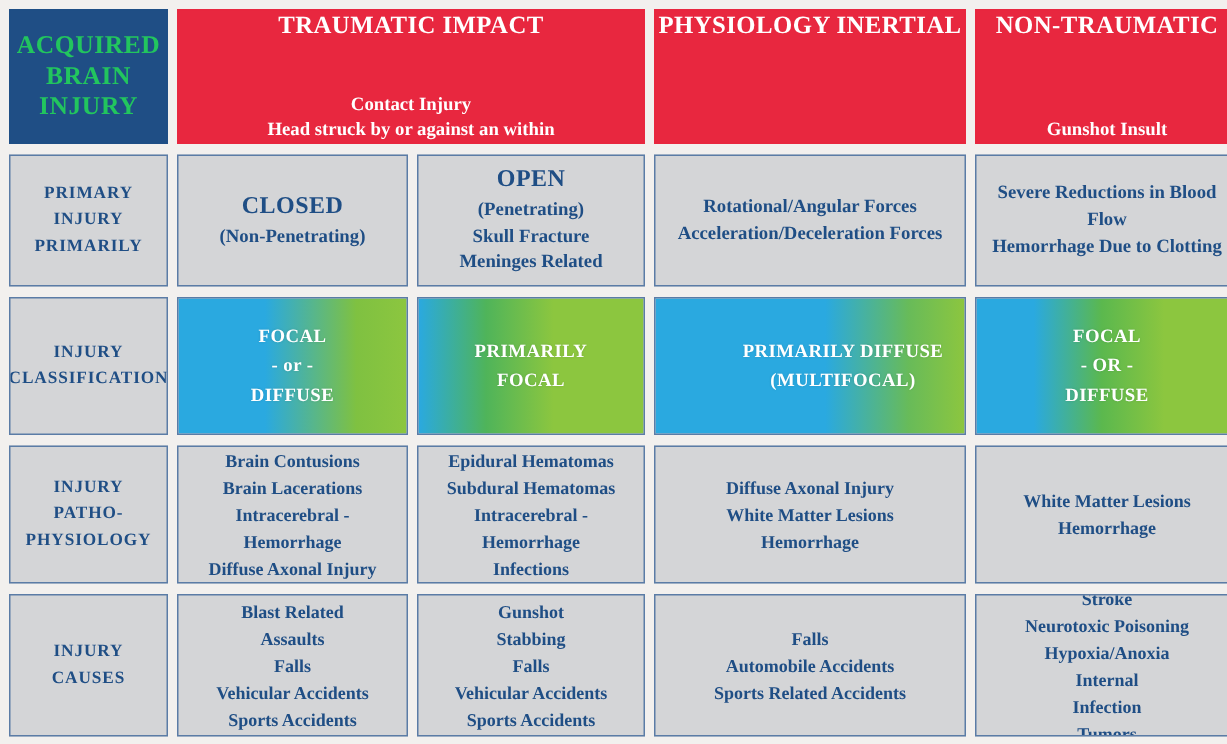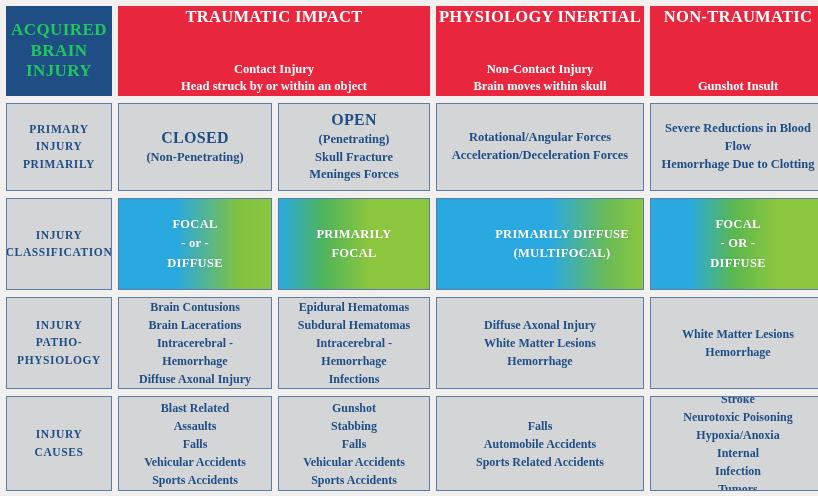--- a/index.html
+++ b/index.html
@@ -113,30 +113,26 @@
     <div class="cell hdr-blue">
       <span class="l">ACQUIRED</span>
       <span class="l">BRAIN</span>
       <span class="l">INJURY</span>
     </div>
 
     <div class="cell hdr-red span2">
       <div class="title">TRAUMATIC IMPACT</div>
       <div class="sub">
         <div>Contact Injury</div>
-        <div>Head struck by or within an object</div>
+        <div>Head struck by or against an within</div>
       </div>
     </div>
 
     <div class="cell hdr-red">
       <div class="title">PHYSIOLOGY INERTIAL</div>
-      <div class="sub">
-        <div>Non-Contact Injury</div>
-        <div>Brain moves within skull</div>
-      </div>
     </div>
 
     <div class="cell hdr-red">
       <div class="title">NON-TRAUMATIC</div>
       <div class="sub">
         <div>Gunshot Insult</div>
       </div>
     </div>
 
     <div class="cell rowlabel">
@@ -150,21 +146,21 @@
       <div class="lines">
         <div>(Non-Penetrating)</div>
       </div>
     </div>
 
     <div class="cell grey">
       <div class="big">OPEN</div>
       <div class="lines">
         <div>(Penetrating)</div>
         <div>Skull Fracture</div>
-        <div>Meninges Forces</div>
+        <div>Meninges Related</div>
       </div>
     </div>
 
     <div class="cell grey">
       <div class="lines">
         <div>Rotational/Angular Forces</div>
         <div>Acceleration/Deceleration Forces</div>
       </div>
     </div>
 

